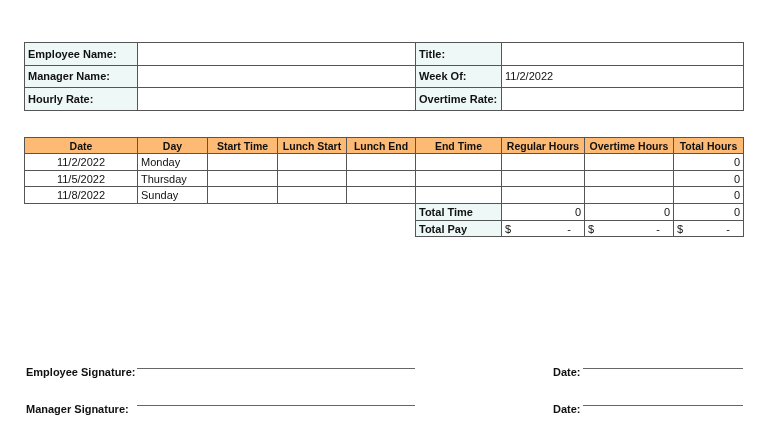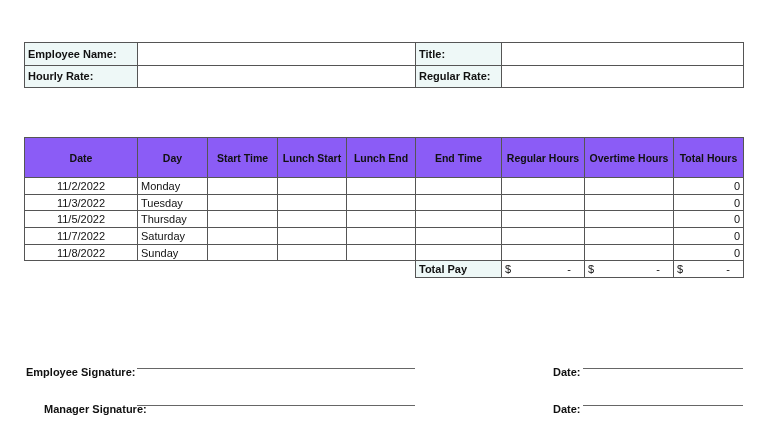--- a/index.html
+++ b/index.html
@@ -5,21 +5,21 @@
   * { box-sizing: border-box; margin: 0; padding: 0; }
   html, body { width: 768px; height: 433px; background: #ffffff; overflow: hidden; }
   body { position: relative; font-family: "Liberation Sans", sans-serif; font-size: 11px; color: #111; }
   .abs { position: absolute; }
   table { border-collapse: collapse; table-layout: fixed; position: absolute; padding-left: 16px; }
   td, th { border: 1px solid #555; padding: 0 3px; white-space: nowrap; overflow: hidden; }
   #info { left: 24px; top: 42px; width: 719px; }
   #info td { height: 22.5px; font-size: 11px; }
   #info td.lbl { background: #eef8f7; font-weight: bold; }
   #sheet { left: 24px; top: 137px; width: 719px; }
-  #sheet th { background: #8b5cf6; font-weight: bold; height: 40px; text-align: center; font-size: 10.5px; margin-left: 32px; }
+  #sheet th { background: #fdba74; font-weight: bold; height: 16px; text-align: center; font-size: 10.5px; margin-left: 32px; }
   #sheet td { height: 16.7px; font-size: 11px; line-height: 14px; }
   #sheet td.c { text-align: center; }
   #sheet td.r { text-align: right; }
   #sheet tr.blank td.noborder { border: none; }
   #sheet td.tl { background: #eef8f7; font-weight: bold; }
   .money { display: flex; justify-content: space-between; padding-right: 10px; }
   .sig-label { font-weight: bold; font-size: 11px; margin-top: 12px; }
   .sig-line { border-bottom: 1px solid #666; height: 1px; }
 </style>
 </head>
@@ -33,23 +33,29 @@
       <col style="width:242px">
     </colgroup>
   <tbody>
       <tr>
     <td class="lbl">Employee Name:</td>
     <td></td>
     <td class="lbl">Title:</td>
     <td></td>
   </tr>
   <tr>
+    <td class="lbl">Manager Name:</td>
+    <td></td>
+    <td class="lbl">Week Of:</td>
+    <td>11/2/2022</td>
+  </tr>
+  <tr>
     <td class="lbl">Hourly Rate:</td>
     <td></td>
-    <td class="lbl">Regular Rate:</td>
+    <td class="lbl">Overtime Rate:</td>
     <td></td>
   </tr>
 </tbody>
   </table>
 
 <table id="sheet">
   <colgroup>
     <col style="width:113px">
       <col style="width:70px">
       <col style="width:70px">
@@ -79,61 +85,46 @@
       <td>Monday</td>
       <td></td>
       <td></td>
       <td></td>
       <td></td>
       <td class="r"></td>
       <td class="r"></td>
       <td class="r">0</td>
     </tr>
     <tr>
-      <td class="c">11/3/2022</td>
-      <td>Tuesday</td>
-      <td></td>
-      <td></td>
-      <td></td>
-      <td></td>
-      <td class="r"></td>
-      <td class="r"></td>
-      <td class="r">0</td>
-    </tr>
-    <tr>
       <td class="c">11/5/2022</td>
       <td>Thursday</td>
-      <td></td>
-      <td></td>
-      <td></td>
-      <td></td>
-      <td class="r"></td>
-      <td class="r"></td>
-      <td class="r">0</td>
-    </tr>
-    <tr>
-      <td class="c">11/7/2022</td>
-      <td>Saturday</td>
       <td></td>
       <td></td>
       <td></td>
       <td></td>
       <td class="r"></td>
       <td class="r"></td>
       <td class="r">0</td>
     </tr>
     <tr>
       <td class="c">11/8/2022</td>
       <td>Sunday</td>
       <td></td>
       <td></td>
       <td></td>
       <td></td>
       <td class="r"></td>
       <td class="r"></td>
+      <td class="r">0</td>
+    </tr>
+    <tr class="blank">
+      <td class="noborder" colspan="5"></td>
+      <td class="tl">Total Time</td>
+      <td class="r">0</td>
+      <td class="r">0</td>
       <td class="r">0</td>
     </tr>
     <tr class="blank">
       <td class="noborder" colspan="5"></td>
       <td class="tl">Total Pay</td>
       <td>
           <div class="money">
             <span>$</span>
             <span>-</span>
           </div>
@@ -152,16 +143,16 @@
         </td>
     </tr>
   </tbody>
 </table>
 
 <div class="abs sig-label" style="left:26px; top:354px;">Employee Signature:</div>
 <div class="abs sig-line" style="left:137px; top:368px; width:278px;"></div>
 <div class="abs sig-label" style="left:553px; top:354px;">Date:</div>
 <div class="abs sig-line" style="left:583px; top:368px; width:160px;"></div>
 
-<div class="abs sig-label" style="left:44px; top:391px;">Manager Signature:</div>
+<div class="abs sig-label" style="left:26px; top:391px;">Manager Signature:</div>
 <div class="abs sig-line" style="left:137px; top:405px; width:278px;"></div>
 <div class="abs sig-label" style="left:553px; top:391px;">Date:</div>
 <div class="abs sig-line" style="left:583px; top:405px; width:160px;"></div>
 
 </body></html>

